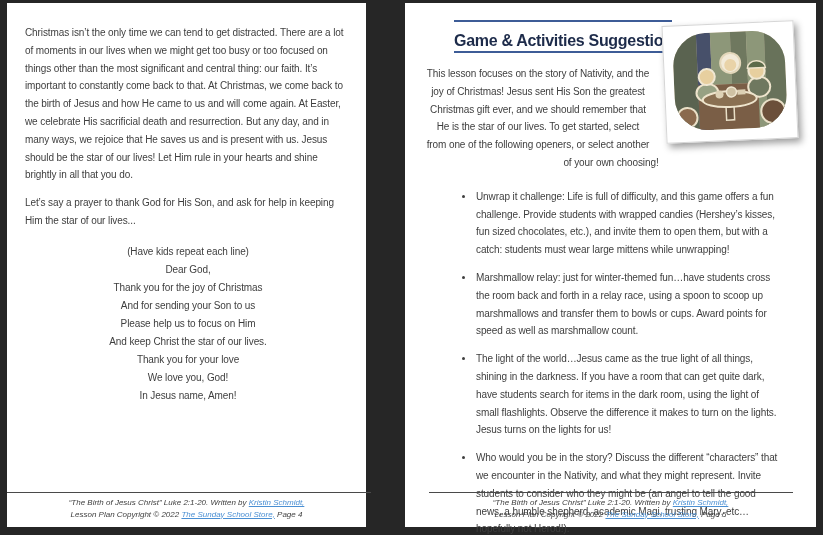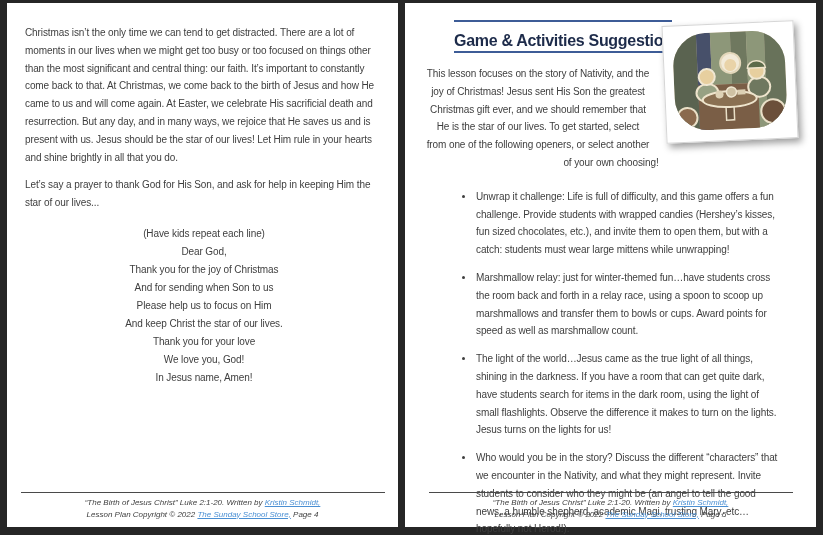--- a/index.html
+++ b/index.html
@@ -10,21 +10,21 @@
     font-family: "Liberation Sans", sans-serif;
     position: relative;
     overflow: hidden;
   }
   .page {
     position: absolute;
     top: 3px;
     height: 524px;
     background: #ffffff;
   }
-  .page-left  { left: 7px;   width: 391px; padding: 21px 15px 0 18px; }
+  .page-left  { left: 7px;   width: 359px; padding: 21px 15px 0 18px; }
   .page-right { left: 405px; width: 411px; padding: 17px 20px 0 21px; }
 
   .body-text {
     font-size: 10px;
     line-height: 17.8px;
     letter-spacing: -0.1px;
     color: #3e3e3e;
     margin: 0 0 10px 0;
   }
 
@@ -84,21 +84,21 @@
 <div class="spread">
 
   <div class="page page-left">
     <p class="body-text">Christmas isn’t the only time we can tend to get distracted. There are a lot of moments in our lives when we might get too busy or too focused on things other than the most significant and central thing: our faith. It’s important to constantly come back to that. At Christmas, we come back to the birth of Jesus and how He came to us and will come again. At Easter, we celebrate His sacrificial death and resurrection. But any day, and in many ways, we rejoice that He saves us and is present with us. Jesus should be the star of our lives! Let Him rule in your hearts and shine brightly in all that you do.</p>
     <p class="body-text">Let’s say a prayer to thank God for His Son, and ask for help in keeping Him the star of our lives...</p>
 
     <div class="prayer">
       <div class="prayer-line">(Have kids repeat each line)</div>
       <div class="prayer-line">Dear God,</div>
       <div class="prayer-line">Thank you for the joy of Christmas</div>
-      <div class="prayer-line">And for sending when Son to us</div>
+      <div class="prayer-line">And for sending your Son to us</div>
       <div class="prayer-line">Please help us to focus on Him</div>
       <div class="prayer-line">And keep Christ the star of our lives.</div>
       <div class="prayer-line">Thank you for your love</div>
       <div class="prayer-line">We love you, God!</div>
       <div class="prayer-line">In Jesus name, Amen!</div>
     </div>
 
     <div class="footer">
       <div class="footer-rule"></div>
       <div class="footer-line">

